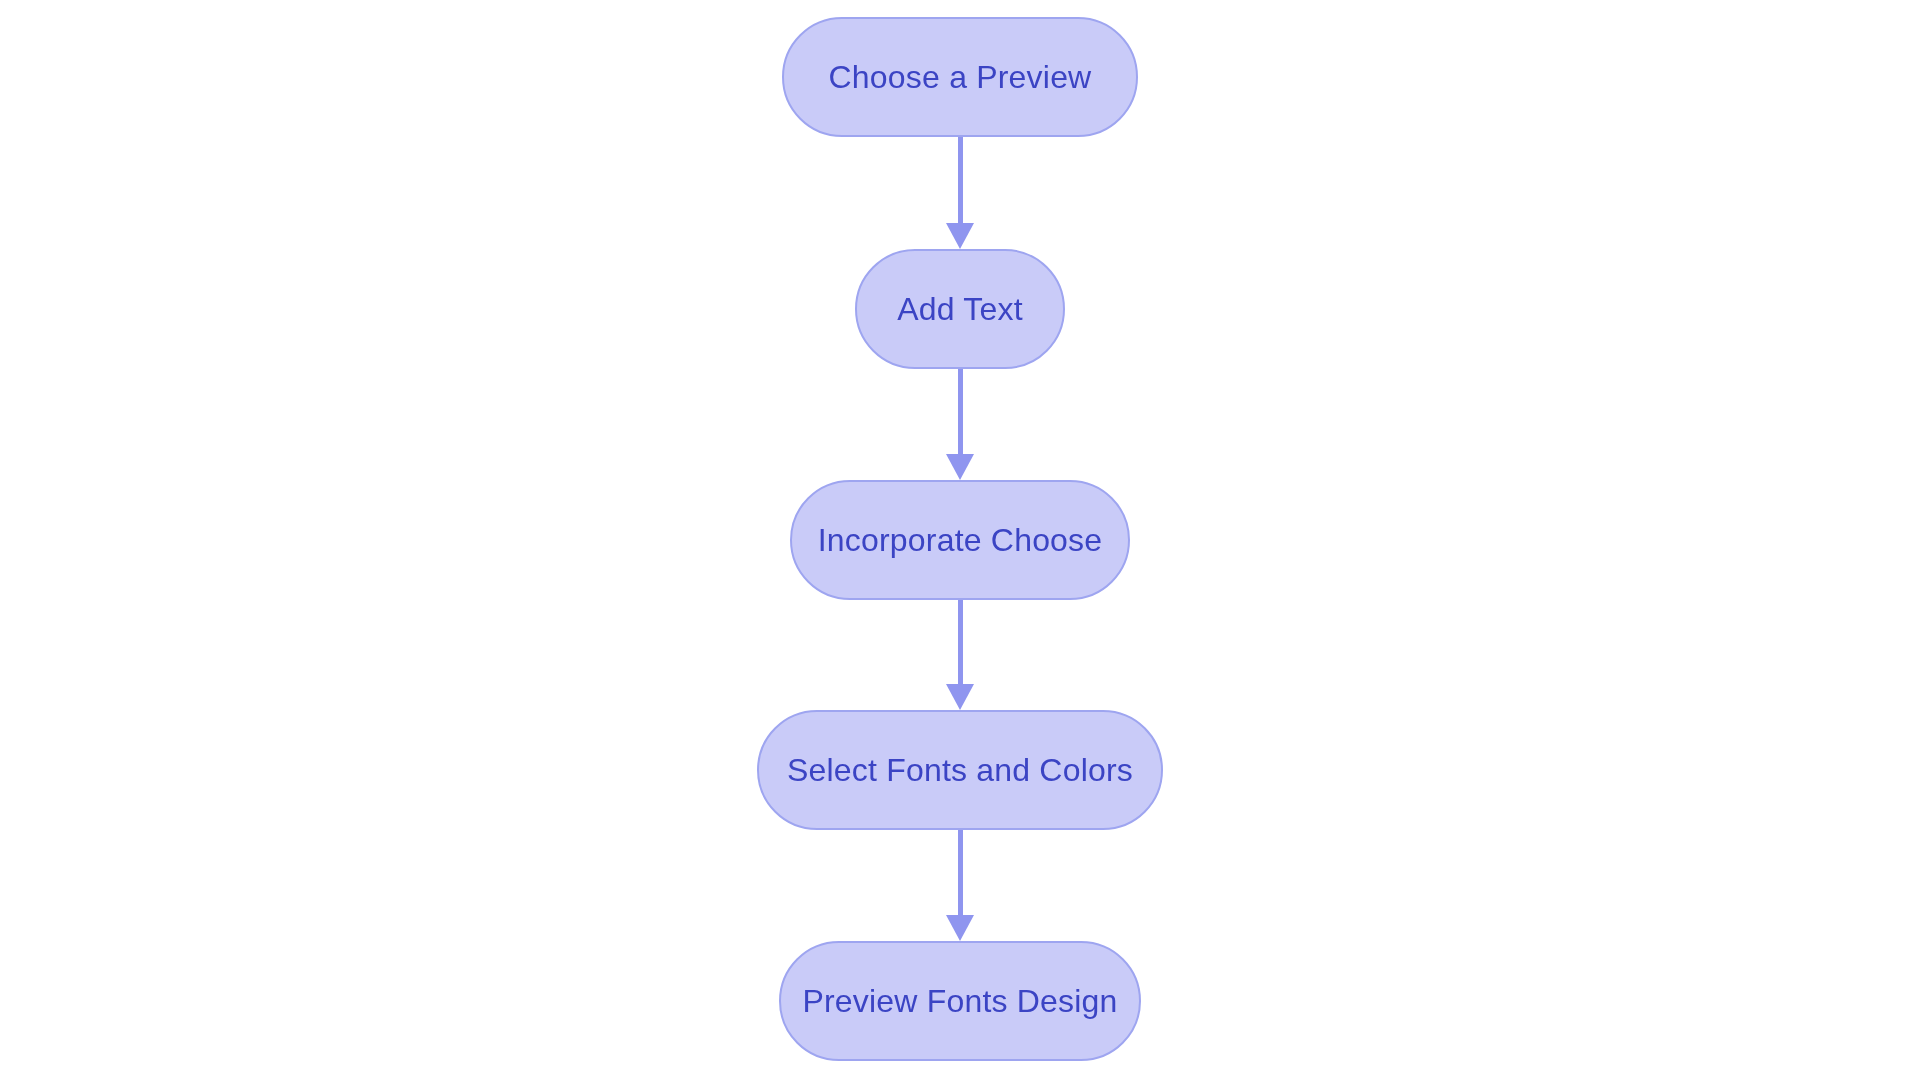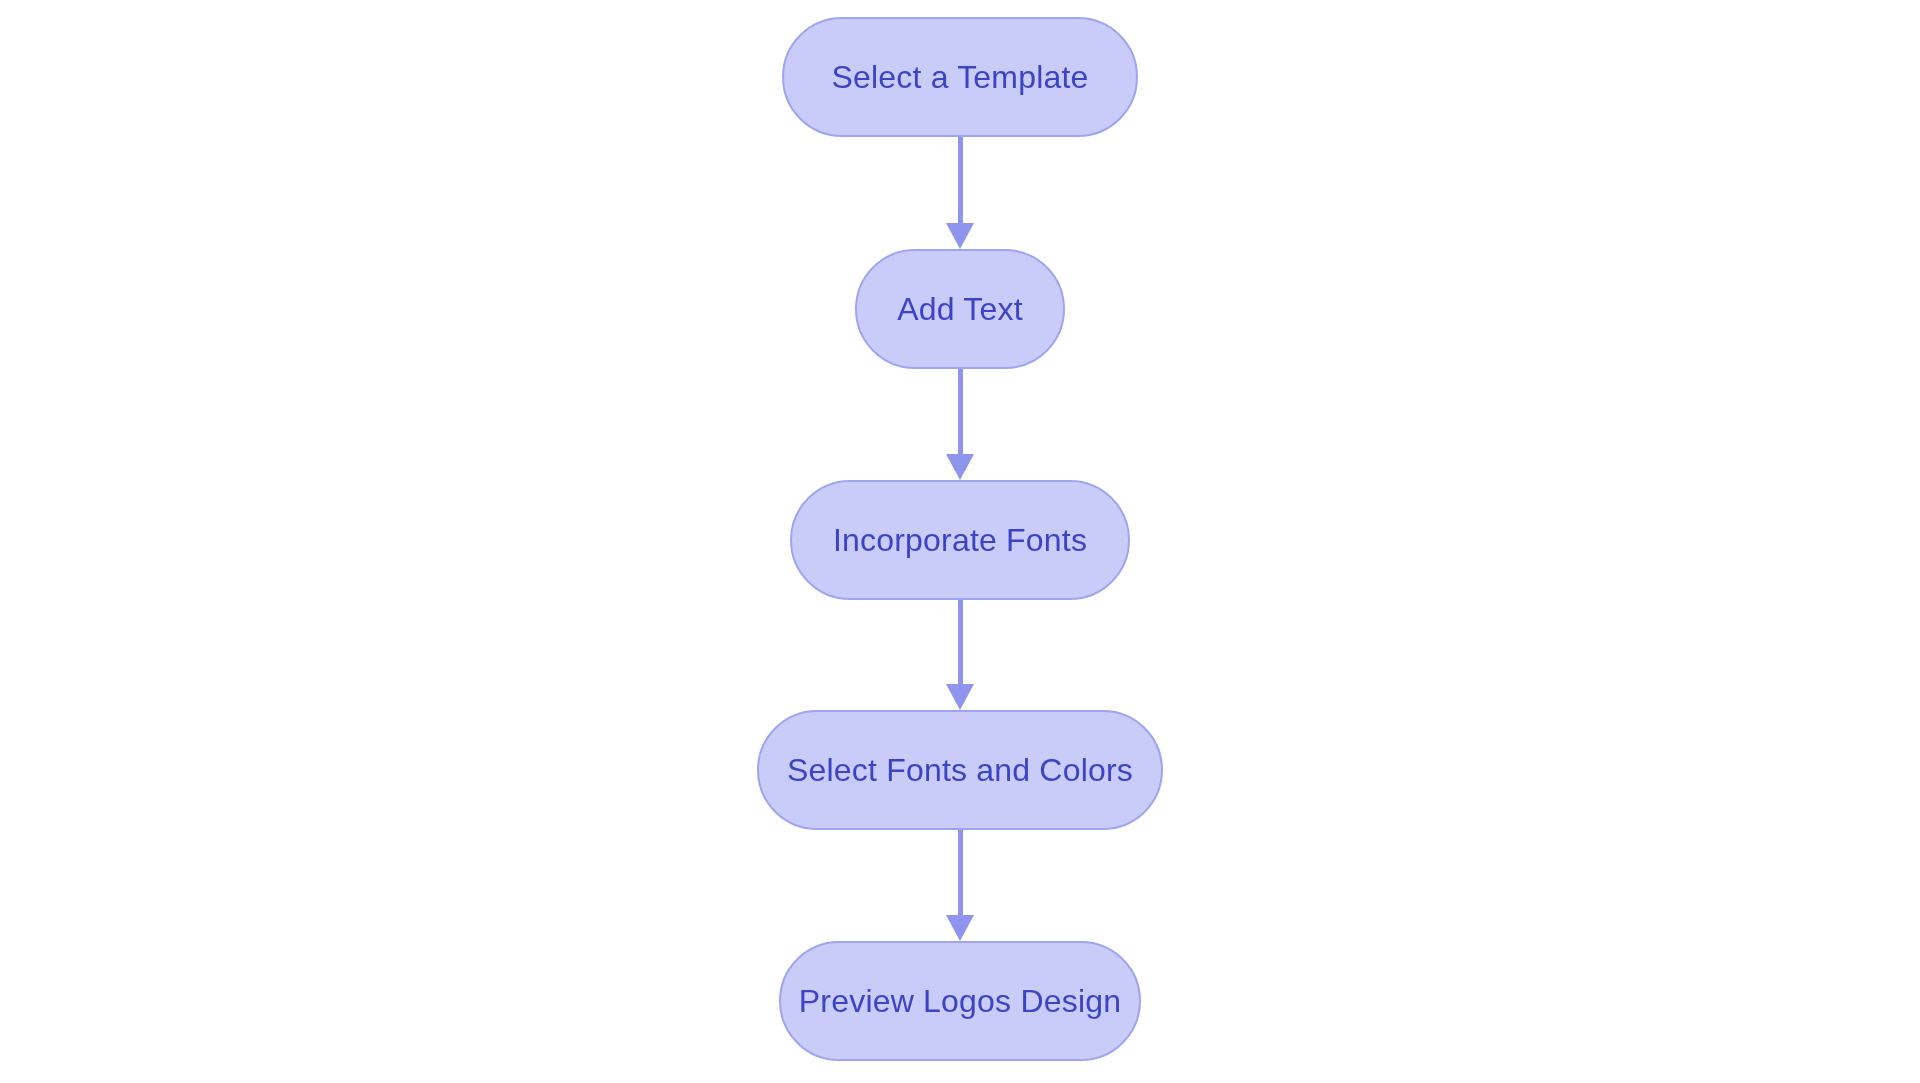--- a/index.html
+++ b/index.html
@@ -63,52 +63,52 @@
     border-right: 14px solid transparent;
     border-top: 26px solid var(--arrow-color, #8f95ef);
   }
 </style>
 </head>
 <body>
 
 <div class="canvas">
 
   <div class="flow-node n1">
-    <span>Select a Template</span>
+    <span>Choose a Preview</span>
   </div>
 
   <div class="flow-arrow a1">
     <div class="shaft"></div>
     <div class="head"></div>
   </div>
 
   <div class="flow-node n2">
     <span>Add Text</span>
   </div>
 
   <div class="flow-arrow a2">
     <div class="shaft"></div>
     <div class="head"></div>
   </div>
 
   <div class="flow-node n3">
-    <span>Incorporate Fonts</span>
+    <span>Incorporate Choose</span>
   </div>
 
   <div class="flow-arrow a3">
     <div class="shaft"></div>
     <div class="head"></div>
   </div>
 
   <div class="flow-node n4">
     <span>Select Fonts and Colors</span>
   </div>
 
   <div class="flow-arrow a4">
     <div class="shaft"></div>
     <div class="head"></div>
   </div>
 
   <div class="flow-node n5">
-    <span>Preview Logos Design</span>
+    <span>Preview Fonts Design</span>
   </div>
 
 </div>
 
 </body></html>

